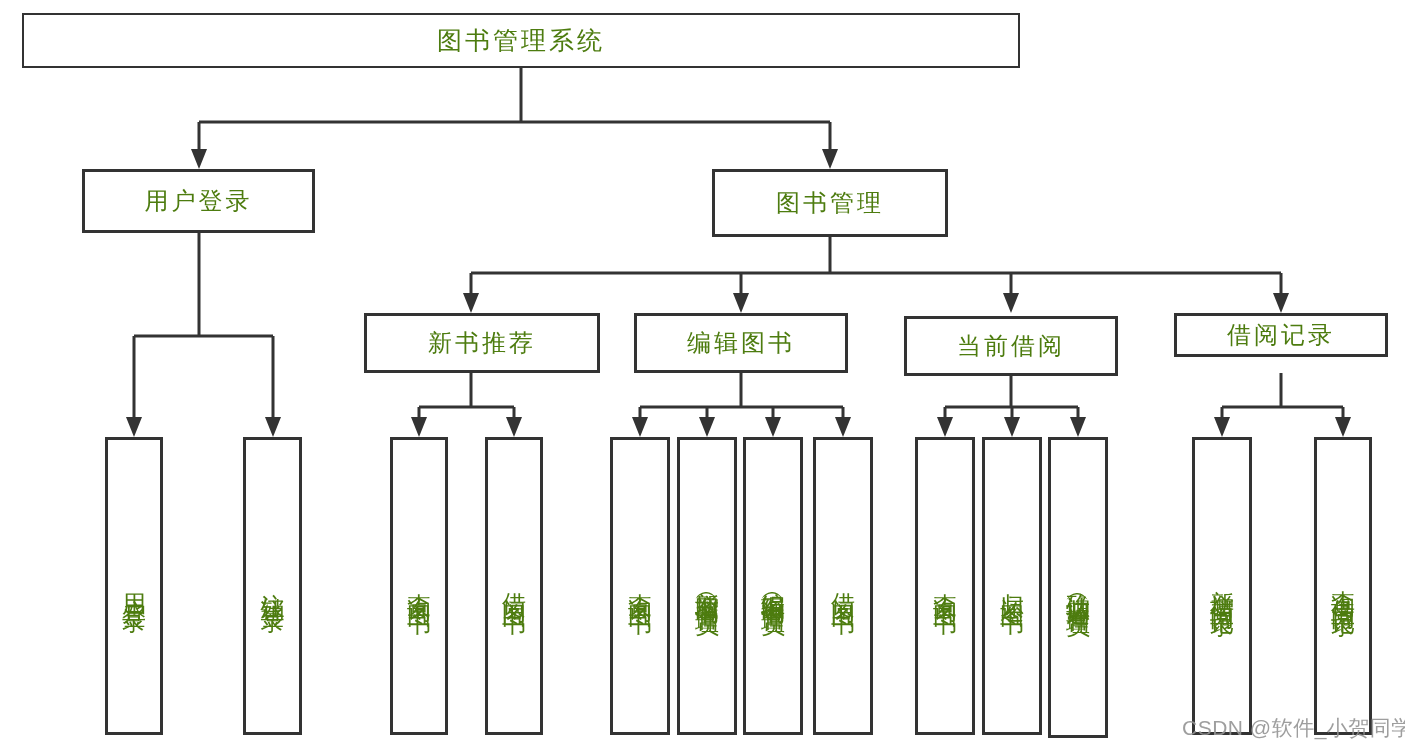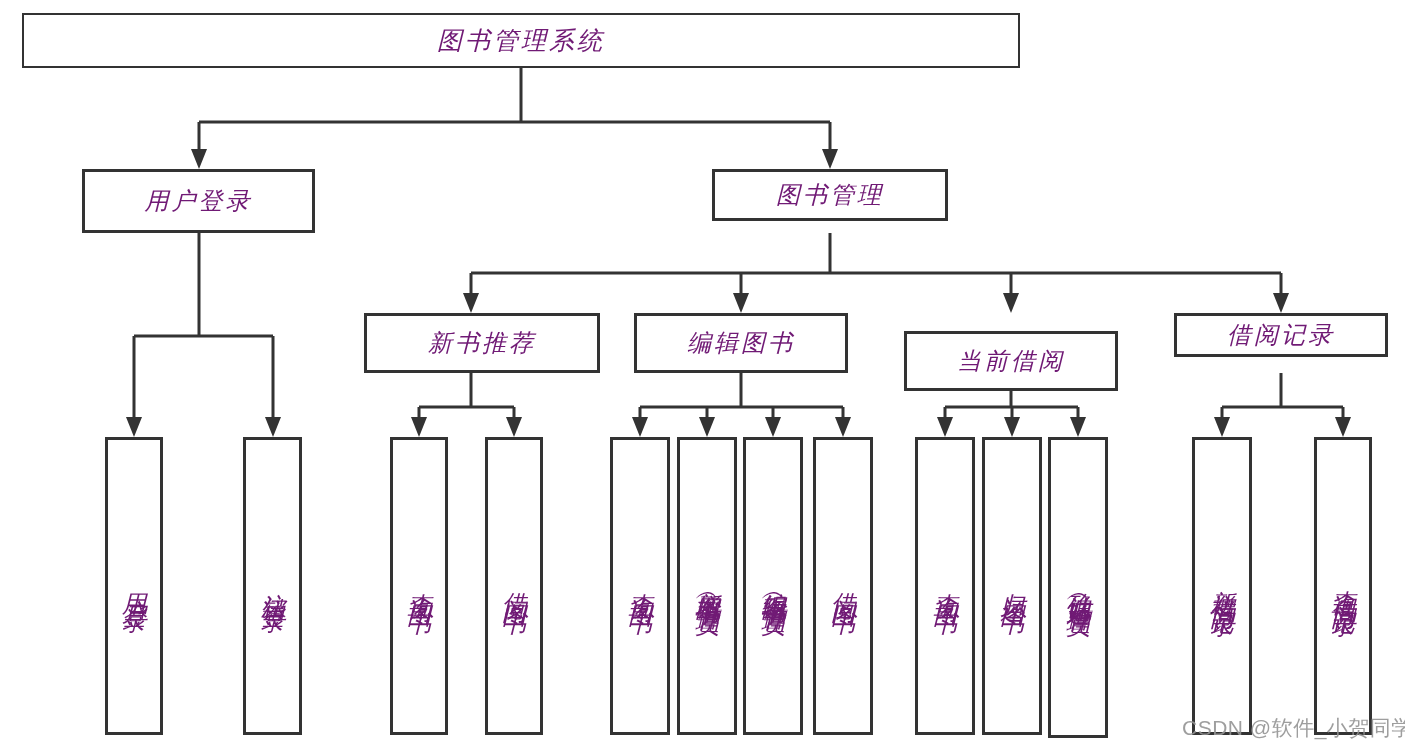--- a/index.html
+++ b/index.html
@@ -6,22 +6,21 @@
   body{
     width:1405px;height:747px;position:relative;overflow:hidden;
     background:#ffffff;
     font-family:"Liberation Sans","DejaVu Sans",sans-serif;
   }
   #connector-layer{position:absolute;left:0;top:0;width:1405px;height:747px;}
   .node{
     position:absolute;box-sizing:border-box;
     border:3px solid #333333;background:#ffffff;
     display:flex;align-items:center;justify-content:center;
-    color:#701a75;
-    font-style:italic;
+    color:#4d7c0f;
   }
   .node.root{border-width:2px;}
   .node.h span{font-size:24px;letter-spacing:3px;white-space:nowrap;}
   .node.root span{font-size:25px;letter-spacing:3px;}
   .node.v span{
     writing-mode:vertical-rl;
     font-size:24px;line-height:1;letter-spacing:6px;
   }
   .watermark{
     position:absolute;left:1182px;top:714px;
@@ -66,31 +65,31 @@
   </g>
 </svg>
 
 <div class="node h root" style="left:22px;top:13px;width:998px;height:55px">
   <span>图书管理系统</span>
 </div>
 
 <div class="node h" style="left:82px;top:169px;width:233px;height:64px">
   <span>用户登录</span>
 </div>
-<div class="node h" style="left:712px;top:169px;width:236px;height:52px">
+<div class="node h" style="left:712px;top:169px;width:236px;height:68px">
   <span>图书管理</span>
 </div>
 
 <div class="node h" style="left:364px;top:313px;width:236px;height:60px">
   <span>新书推荐</span>
 </div>
 <div class="node h" style="left:634px;top:313px;width:214px;height:60px">
   <span>编辑图书</span>
 </div>
-<div class="node h" style="left:904px;top:331px;width:214px;height:60px">
+<div class="node h" style="left:904px;top:316px;width:214px;height:60px">
   <span>当前借阅</span>
 </div>
 <div class="node h" style="left:1174px;top:313px;width:214px;height:44px">
   <span>借阅记录</span>
 </div>
 
 <div class="node v" style="left:105px;top:437px;width:58px;height:298px">
   <span>用户登录</span>
 </div>
 <div class="node v" style="left:243px;top:437px;width:59px;height:298px">

